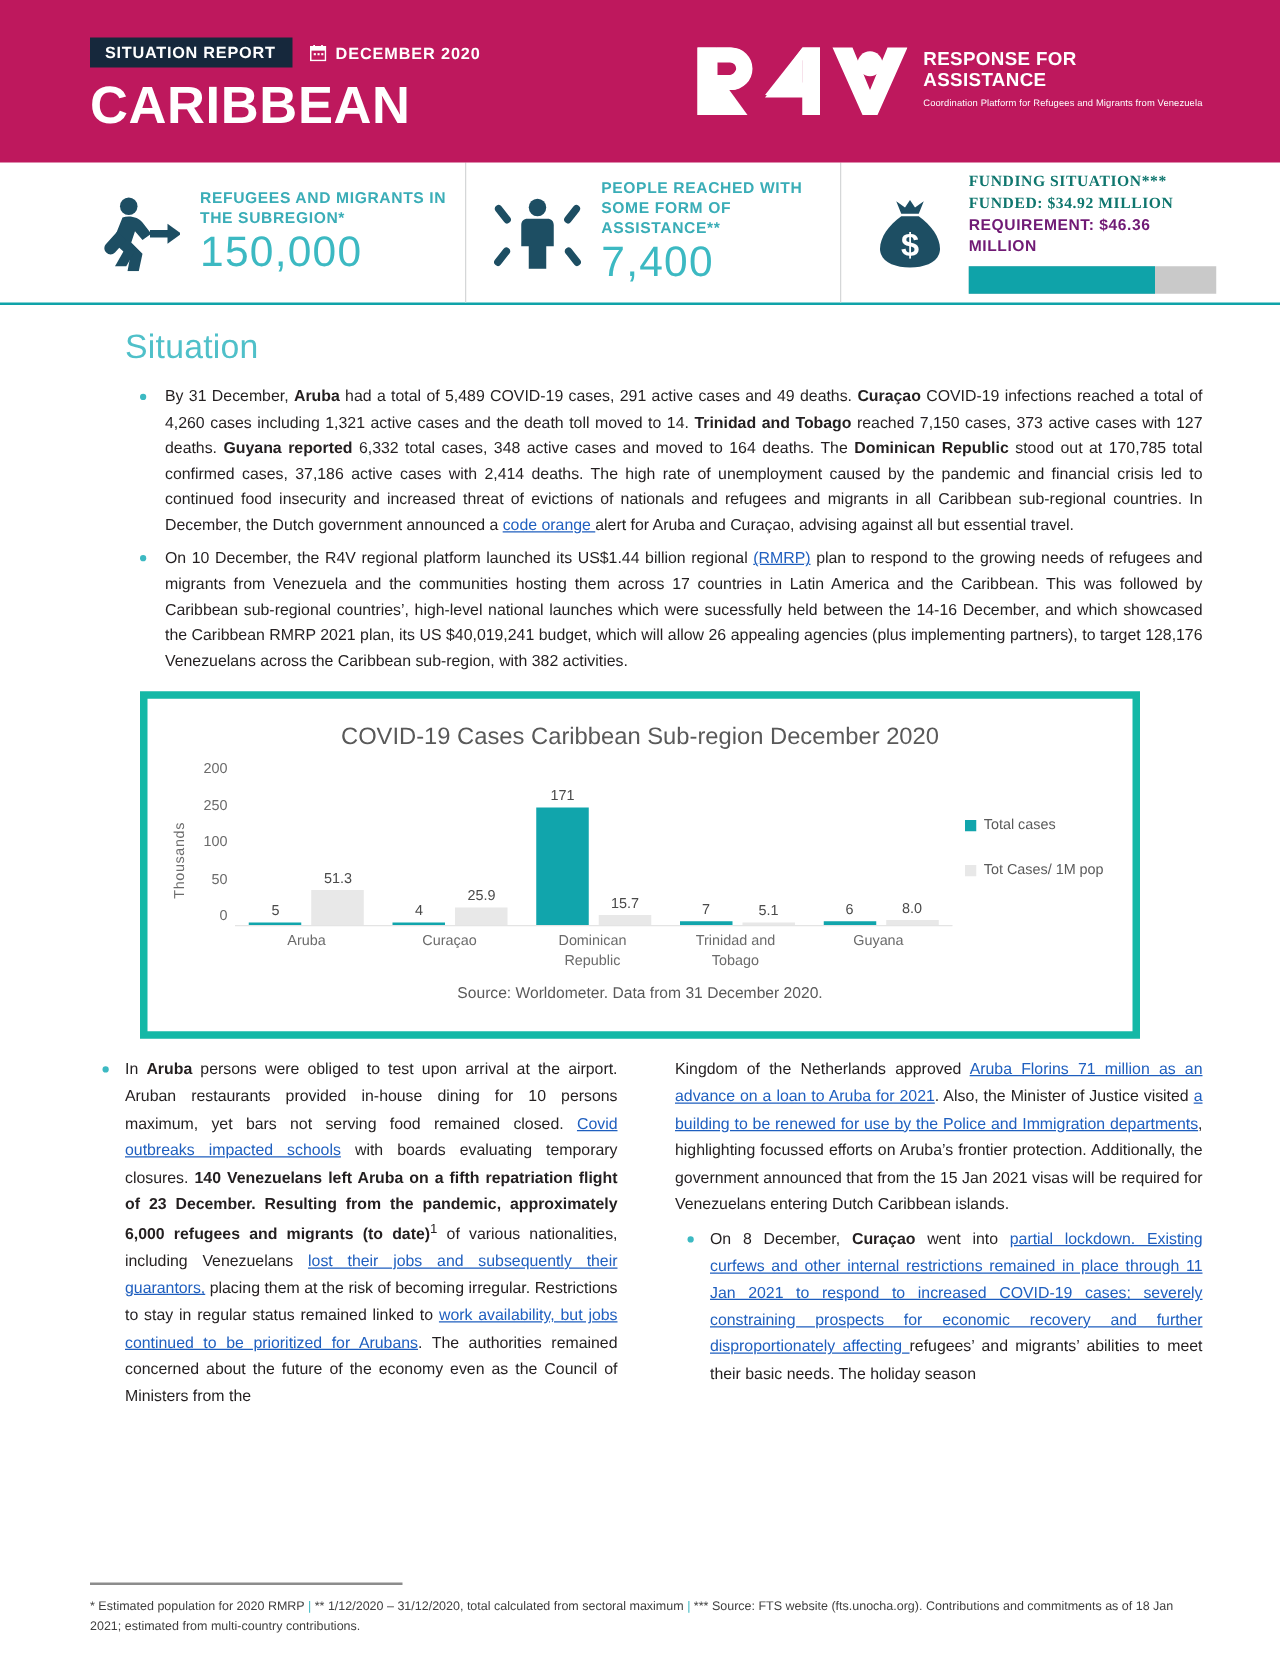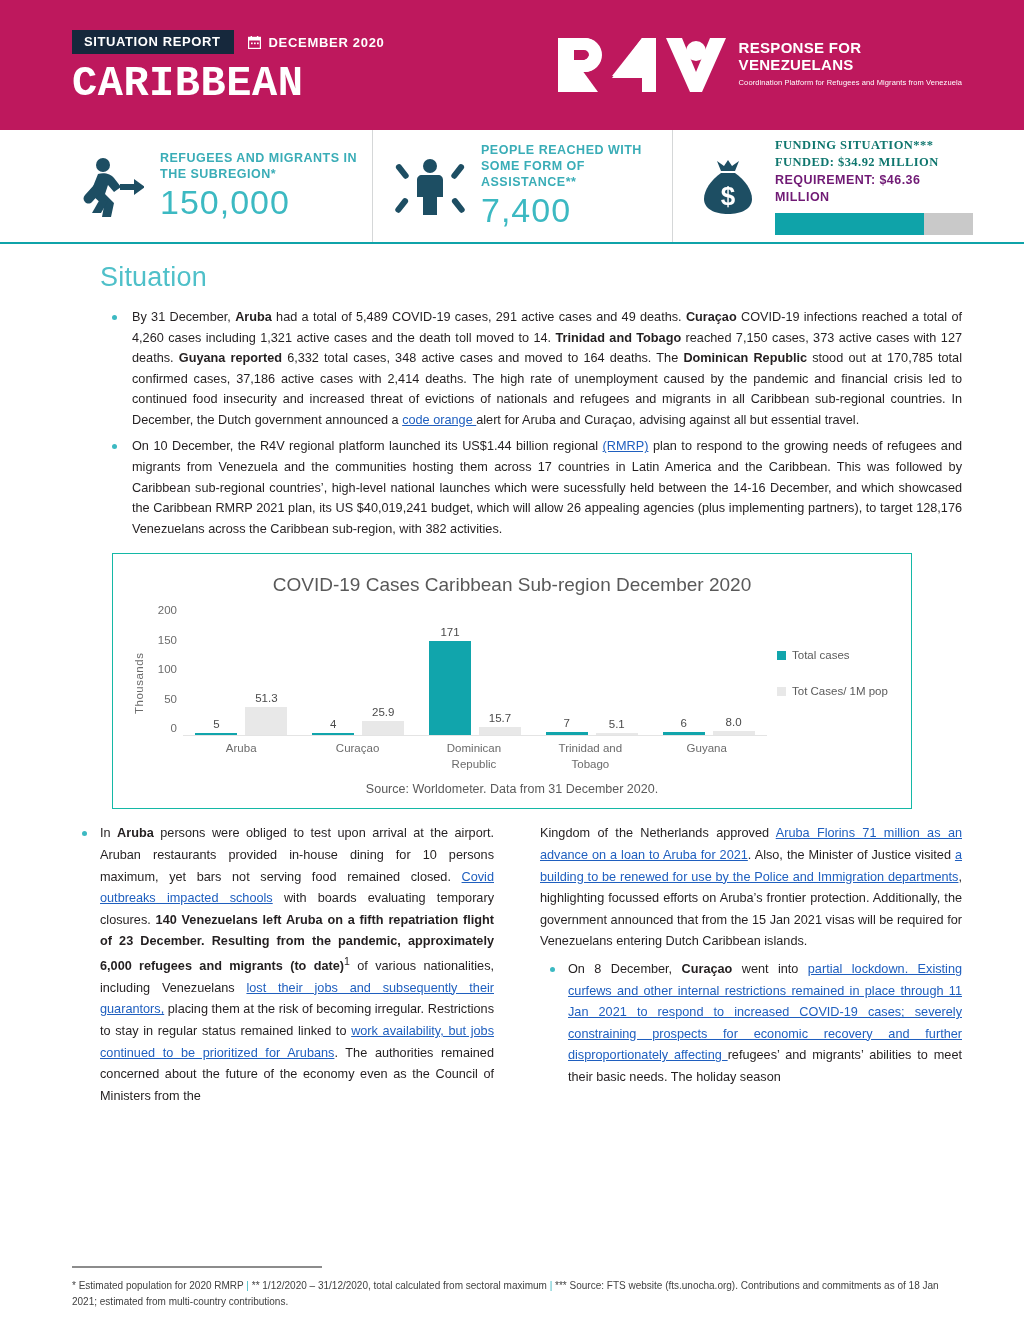--- a/index.html
+++ b/index.html
@@ -45,21 +45,20 @@
   }
   .cal-icon { display:inline-block; width:13px; height:13px; position:relative; }
   .cal-icon svg { display:block; }
   .hdr-title {
     color:#ffffff;
     font-size:42px;
     font-weight:bold;
     letter-spacing:0.5px;
     margin-top:9px;
     line-height:1;
-    font-family:Liberation Mono, monospace;
   }
   .hdr-right { display:flex; align-items:flex-start; gap:13px; padding-top:8px; }
   .logo-mark svg { display:block; }
   .logo-text { color:#ffffff; padding-top:6px; }
   .logo-text .l1 { font-size:15px; font-weight:bold; line-height:1.12; letter-spacing:0.3px; }
   .logo-text .l2 { font-size:7.5px; line-height:1.45; margin-top:4px; letter-spacing:0.1px; }
 
   
   .statsbar {
     display:flex;
@@ -151,23 +150,23 @@
     border-radius:50%;
     background:#3cb9c2;
   }
   b { font-weight:bold; }
   .lnk { color:#1f5fbf; text-decoration:underline; }
 
   
   .chart-box {
     margin:14px auto 0 auto;
     width:800px;
-    border:1px solid #14b8a6;
+    border:6px solid #14b8a6;
     background:#ffffff;
-    padding:14px 16px 8px 16px;
+    padding:14px 16px 20px 16px;
   }
   .chart-title {
     text-align:center;
     font-size:19px;
     color:#595959;
     font-weight:normal;
     margin:6px 0 6px 0;
   }
   .plot-wrap { display:flex; align-items:stretch; }
   .yaxis-title {
@@ -296,21 +295,21 @@
         <path d="M88 4 L58 44 h30 v14 h14 v-54 Z M75 32 L88 14 v18 Z" fill="#ffffff"></path>
         <path d="M88 4 L58 42 h30 v-38 Z" fill="#ffffff"></path>
         <rect x="88" y="4" width="14" height="54" fill="#ffffff"></rect>
 
         <path d="M112 4 h16 l14 34 l14 -34 h16 l-24 54 h-12 Z" fill="#ffffff"></path>
         <circle cx="142" cy="17" r="10" fill="#ffffff"></circle>
       </svg>
     </div>
     <div class="logo-text">
       <div class="l1">RESPONSE FOR</div>
-      <div class="l1">VENEZUELANS</div>
+      <div class="l1">ASSISTANCE</div>
       <div class="l2">Coordination Platform for Refugees and Migrants from Venezuela</div>
     </div>
   </div>
 </div>
 
 <div class="statsbar">
 
   <div class="stat s1">
     <div class="stat-icon">
       <svg width="72" height="62" viewBox="0 0 72 62">
@@ -376,21 +375,21 @@
 
 <div class="chart-box">
   <div class="chart-title">COVID-19 Cases Caribbean Sub-region December 2020</div>
 
   <div class="plot-wrap">
     <div class="yaxis-title">Thousands</div>
     <div class="yticks" id="yticks">
         <div class="ytick" style="top: 118px;">0</div>
         <div class="ytick" style="top: 88.5px;">50</div>
         <div class="ytick" style="top: 59px;">100</div>
-        <div class="ytick" style="top: 29.5px;">150</div>
+        <div class="ytick" style="top: 29.5px;">250</div>
         <div class="ytick" style="top: 0px;">200</div>
       </div>
     <div class="plot" id="plot">
         <div class="grp">
           <div class="barcol">
             <div class="barlabel">5</div>
             <div class="bar" style="background: rgb(17, 165, 172); height: 2.75px;"></div>
           </div>
           <div class="barcol">
             <div class="barlabel">51.3</div>

